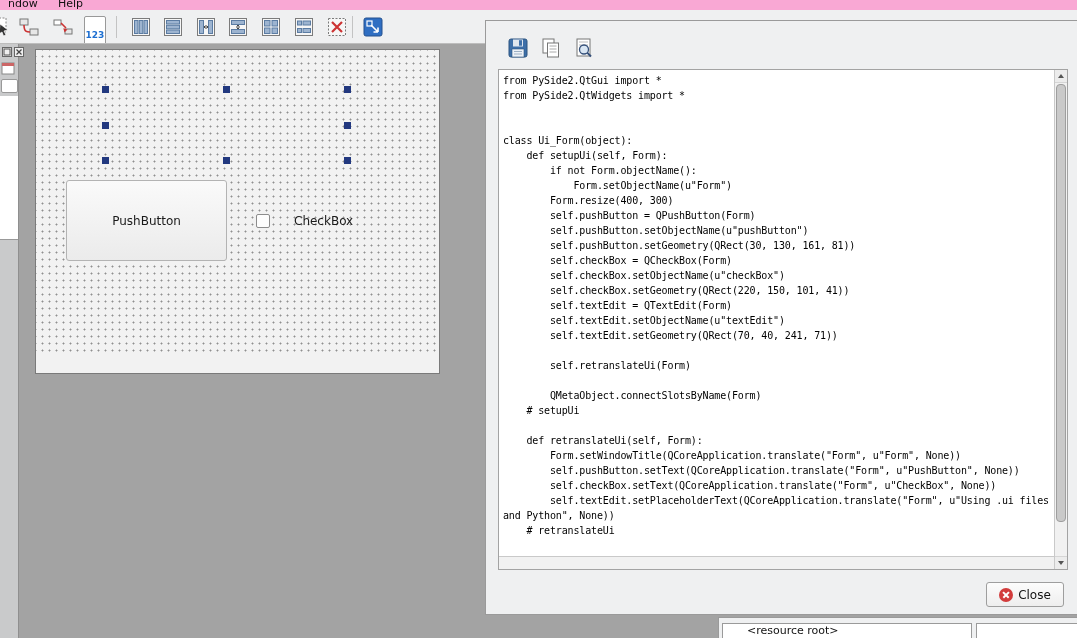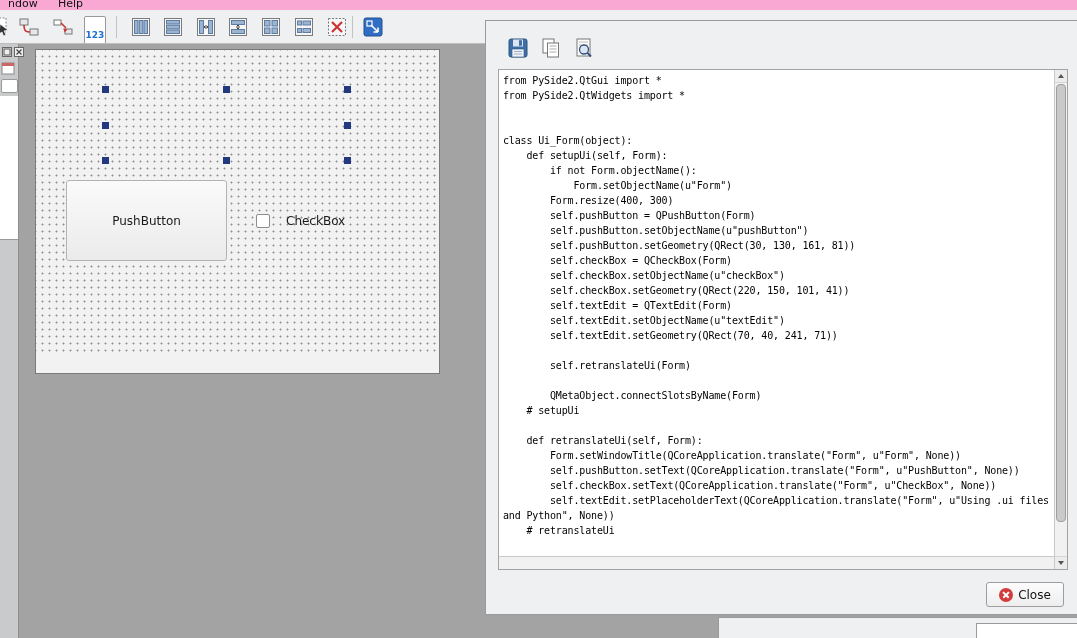--- a/index.html
+++ b/index.html
@@ -41,21 +41,21 @@
   .form-title{flex:1;text-align:center;font-size:12px;color:#111}
   .win-btn{width:17px;height:15px;border:1px solid #7a7a7a;background:#f4f4f4;border-radius:2px;margin-left:3px;display:flex;align-items:center;justify-content:center;font-size:11px;font-weight:bold;line-height:1;color:#111}
   .form-canvas{position:relative;width:100%;height:302px;background-color:#f2f2f2;background-image:radial-gradient(#8f8f8f 0.9px,transparent 1.1px);background-size:7px 7px;background-position:3px 3px}
 
   .d-textedit{position:absolute;left:70px;top:40px;width:241px;height:71px;background:#fff;border:1px solid #9c9c9c;padding:4px 6px;color:#9b9b9b;font-size:12px}
   .handle{position:absolute;width:7px;height:7px;background:#22387f;z-index:3}
   .h-tl{left:66px;top:36px}.h-tc{left:187px;top:36px}.h-tr{left:308px;top:36px}
   .h-ml{left:66px;top:72px}.h-mr{left:308px;top:72px}
   .h-bl{left:66px;top:107px}.h-bc{left:187px;top:107px}.h-br{left:308px;top:107px}
   .d-pushbutton{position:absolute;left:30px;top:130px;width:161px;height:81px;background:linear-gradient(#fafafa,#ebebeb);border:1px solid #b3b3b3;border-radius:3px;display:flex;align-items:center;justify-content:center;font-size:12px}
-  .d-checkbox{position:absolute;left:220px;top:150px;width:101px;height:41px;display:flex;align-items:center;gap:16px}
+  .d-checkbox{position:absolute;left:220px;top:150px;width:101px;height:41px;display:flex;align-items:center;gap:24px}
   .cb-indicator{width:14px;height:14px;background:#fdfdfd;border:1px solid #8c8c8c;border-radius:2px;flex:none}
 
   
   .code-dialog{position:absolute;left:485px;top:20px;width:592px;height:595px;background:#eff0f1;border:1px solid #9a9a9a;border-right:none;z-index:3}
   .cd-toolbar{position:absolute;left:20px;top:15px;height:26px;display:flex;gap:9px}
   .cd-btn{width:24px;height:24px}
   .cd-btn svg{width:22px;height:22px;margin:1px;display:block}
   .code-box{position:absolute;left:12px;top:48px;width:570px;height:501px;background:#fff;border:1px solid #a3a3a3}
   .code-view{position:absolute;left:0;top:0;right:13px;bottom:13px;overflow:hidden}
   pre.code{font-family:"DejaVu Sans Mono","Liberation Mono",monospace;font-size:10px;line-height:15px;letter-spacing:-0.15px;white-space:pre-wrap;overflow-wrap:break-word;padding:3px 2px 0 4px;color:#000}
@@ -297,14 +297,17 @@
     </div>
     <div class="hscroll"></div>
   </div>
   <div class="close-btn">
     <span class="close-x"></span>
     <span>Close</span>
   </div>
 </div>
 
 <div class="resource-dock">
+  <div class="res-box leftb">
+    <span>&lt;resource root&gt;</span>
+  </div>
   <div class="res-box rightb"></div>
 </div>
 
 </body></html>

